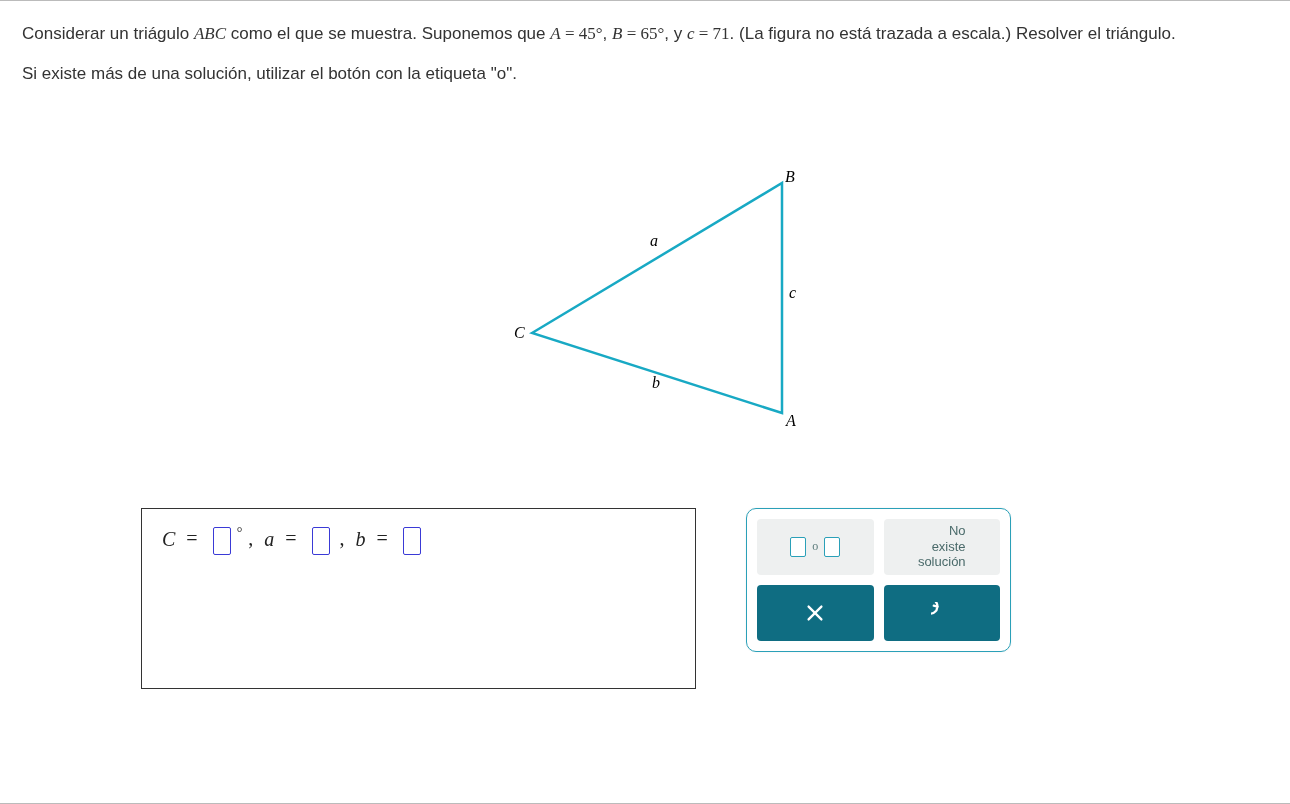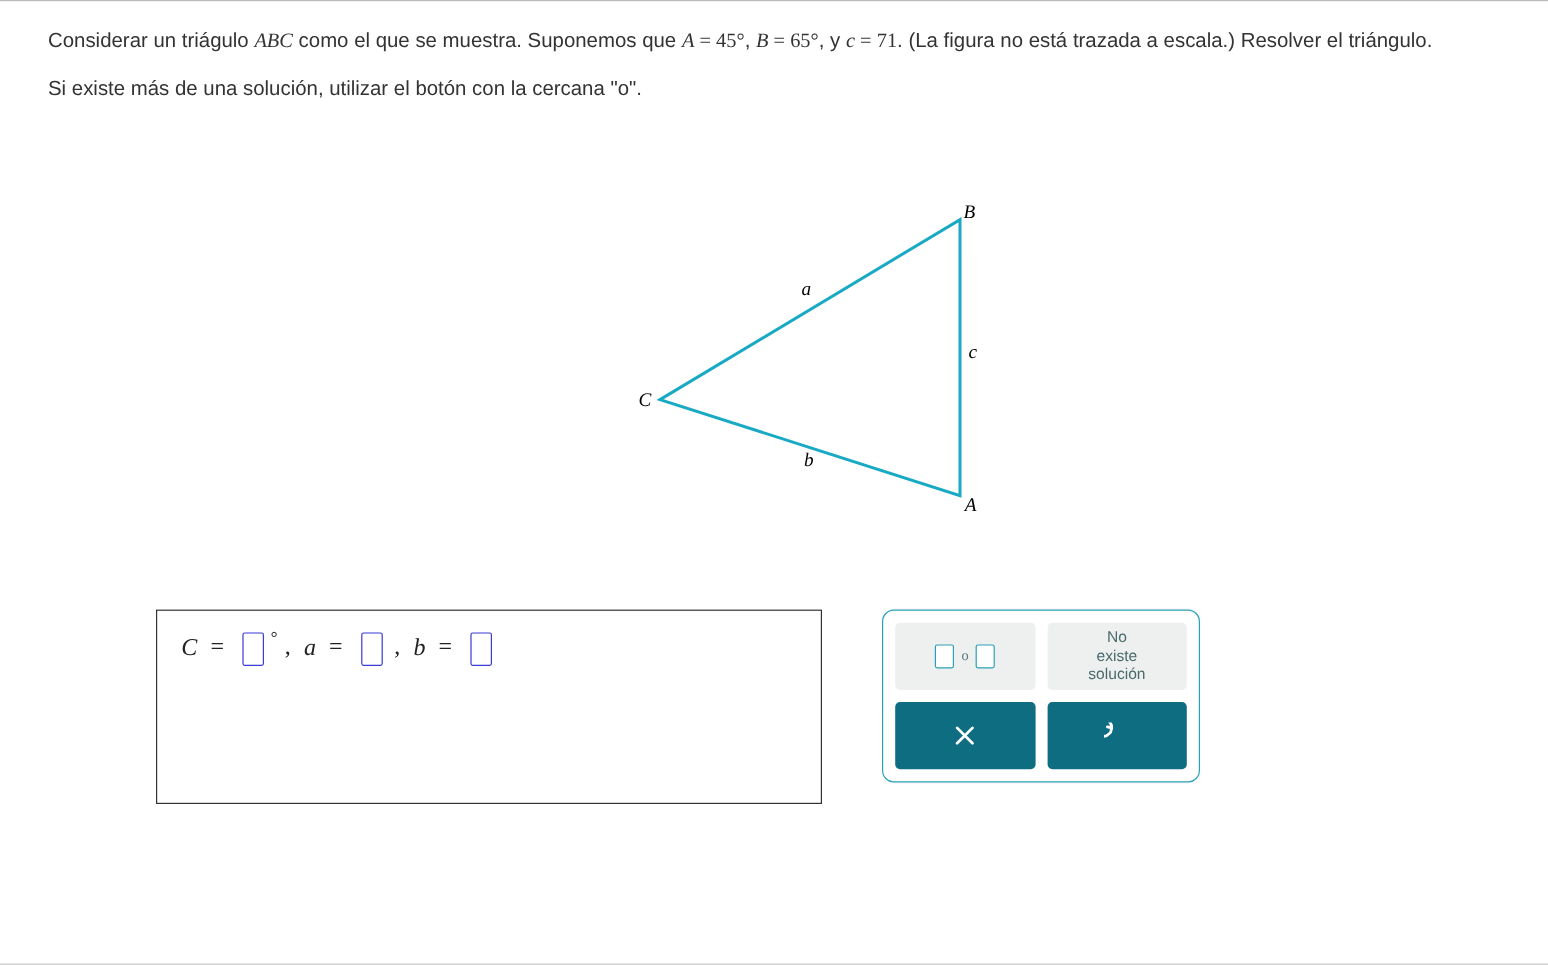--- a/index.html
+++ b/index.html
@@ -9,21 +9,21 @@
     font-family: Verdana, Geneva, sans-serif;
     color: #333;
   }
   .page {
     width: 1290px;
     height: 804px;
     box-sizing: border-box;
     position: relative;
     border-top: 1px solid #bbb;
     border-bottom: 1px solid #bbb;
-    padding: 20px 40px;
+    padding: 20px 22px;
   }
   .problem-text {
     font-size: 17px;
     line-height: 1.55;
     color: #333;
     max-width: 1240px;
   }
   .problem-text .math {
     font-family: "Times New Roman", Times, serif;
     font-style: italic;
@@ -50,25 +50,25 @@
     fill: #000;
   }
   .answer-row {
     display: flex;
     align-items: flex-start;
     gap: 40px;
     margin-top: 10px;
   }
   .answer-box {
     width: 555px;
-    height: 162px;
+    height: 181px;
     border: 1px solid #333;
     box-sizing: border-box;
     padding: 18px 20px;
-    margin-left: 90px;
+    margin-left: 119px;
     font-family: "Times New Roman", Times, serif;
     font-size: 20px;
     color: #222;
   }
   .answer-box .var {
     font-style: italic;
   }
   .answer-box .eq {
     font-style: normal;
     margin: 0 6px;
@@ -103,21 +103,21 @@
     gap: 10px;
     margin-left: 10px;
   }
   .tool-btn {
     height: 56px;
     border-radius: 4px;
     display: flex;
     align-items: center;
     justify-content: center;
     font-size: 13px;
-    text-align: center;
+    text-align: right;
     line-height: 1.2;
     user-select: none;
     cursor: pointer;
   }
   .tool-light {
     background: #eef0f0;
     color: #4a6a6a;
   }
   .tool-dark {
     background: #0f6d82;
@@ -147,21 +147,21 @@
   }
 </style>
 </head>
 <body>
 
 <div class="page">
 
   <div class="problem-text">
     <span>Considerar un triágulo </span><span class="math">ABC</span><span> como el que se muestra. Suponemos que </span><span class="math">A</span><span class="num"> = </span><span class="num">45°</span><span>, </span><span class="math">B</span><span class="num"> = </span><span class="num">65°</span><span>,  y </span><span class="math">c</span><span class="num"> = </span><span class="num">71</span><span>. (La figura no está trazada a escala.) Resolver el triángulo.</span>
     <div style="height:14px"></div>
-    <div>Si existe más de una solución, utilizar el botón con la cercana "o".</div>
+    <div>Si existe más de una solución, utilizar el botón con la etiqueta "o".</div>
   </div>
 
   <div class="figure-area">
     <svg width="320" height="280">
       <polygon points="30,165 280,15 280,245" fill="none" stroke="#18a9c4" stroke-width="2.5"></polygon>
       <text x="283" y="14" class="tri-label">B</text>
       <text x="284" y="258" class="tri-label">A</text>
       <text x="12" y="170" class="tri-label">C</text>
       <text x="148" y="78" class="tri-label">a</text>
       <text x="287" y="130" class="tri-label">c</text>

